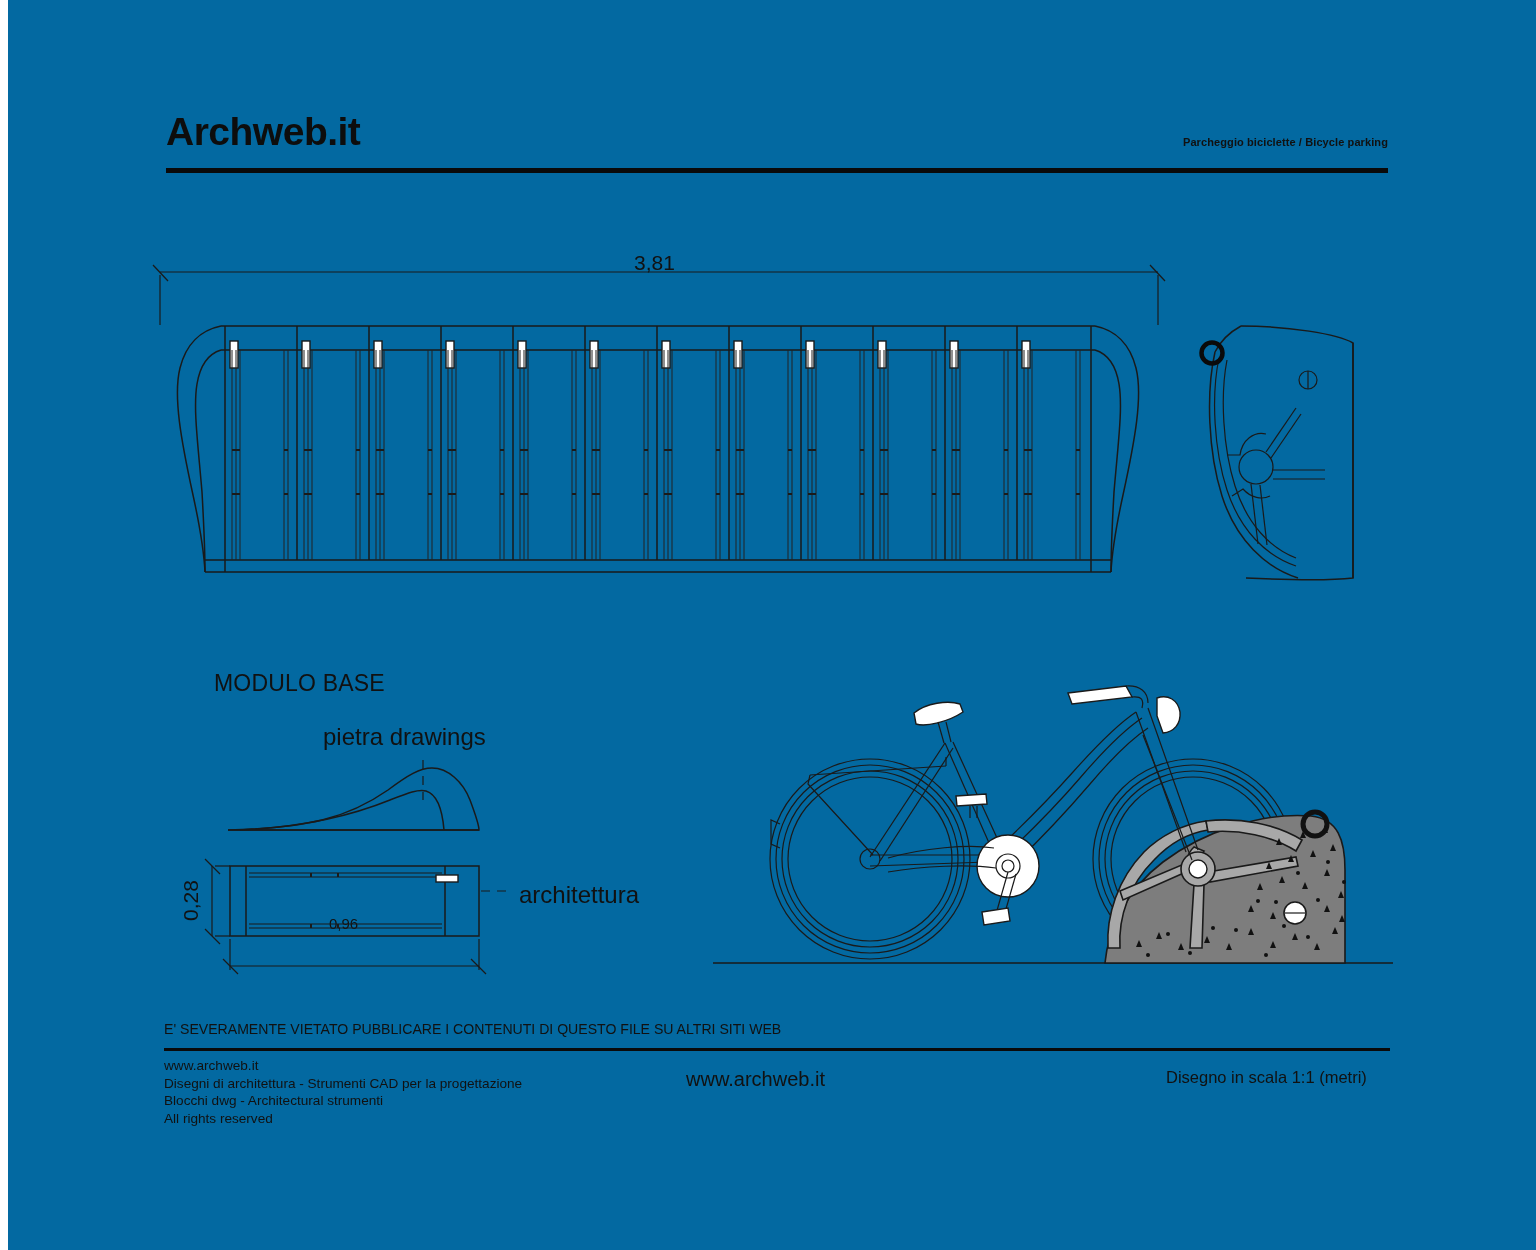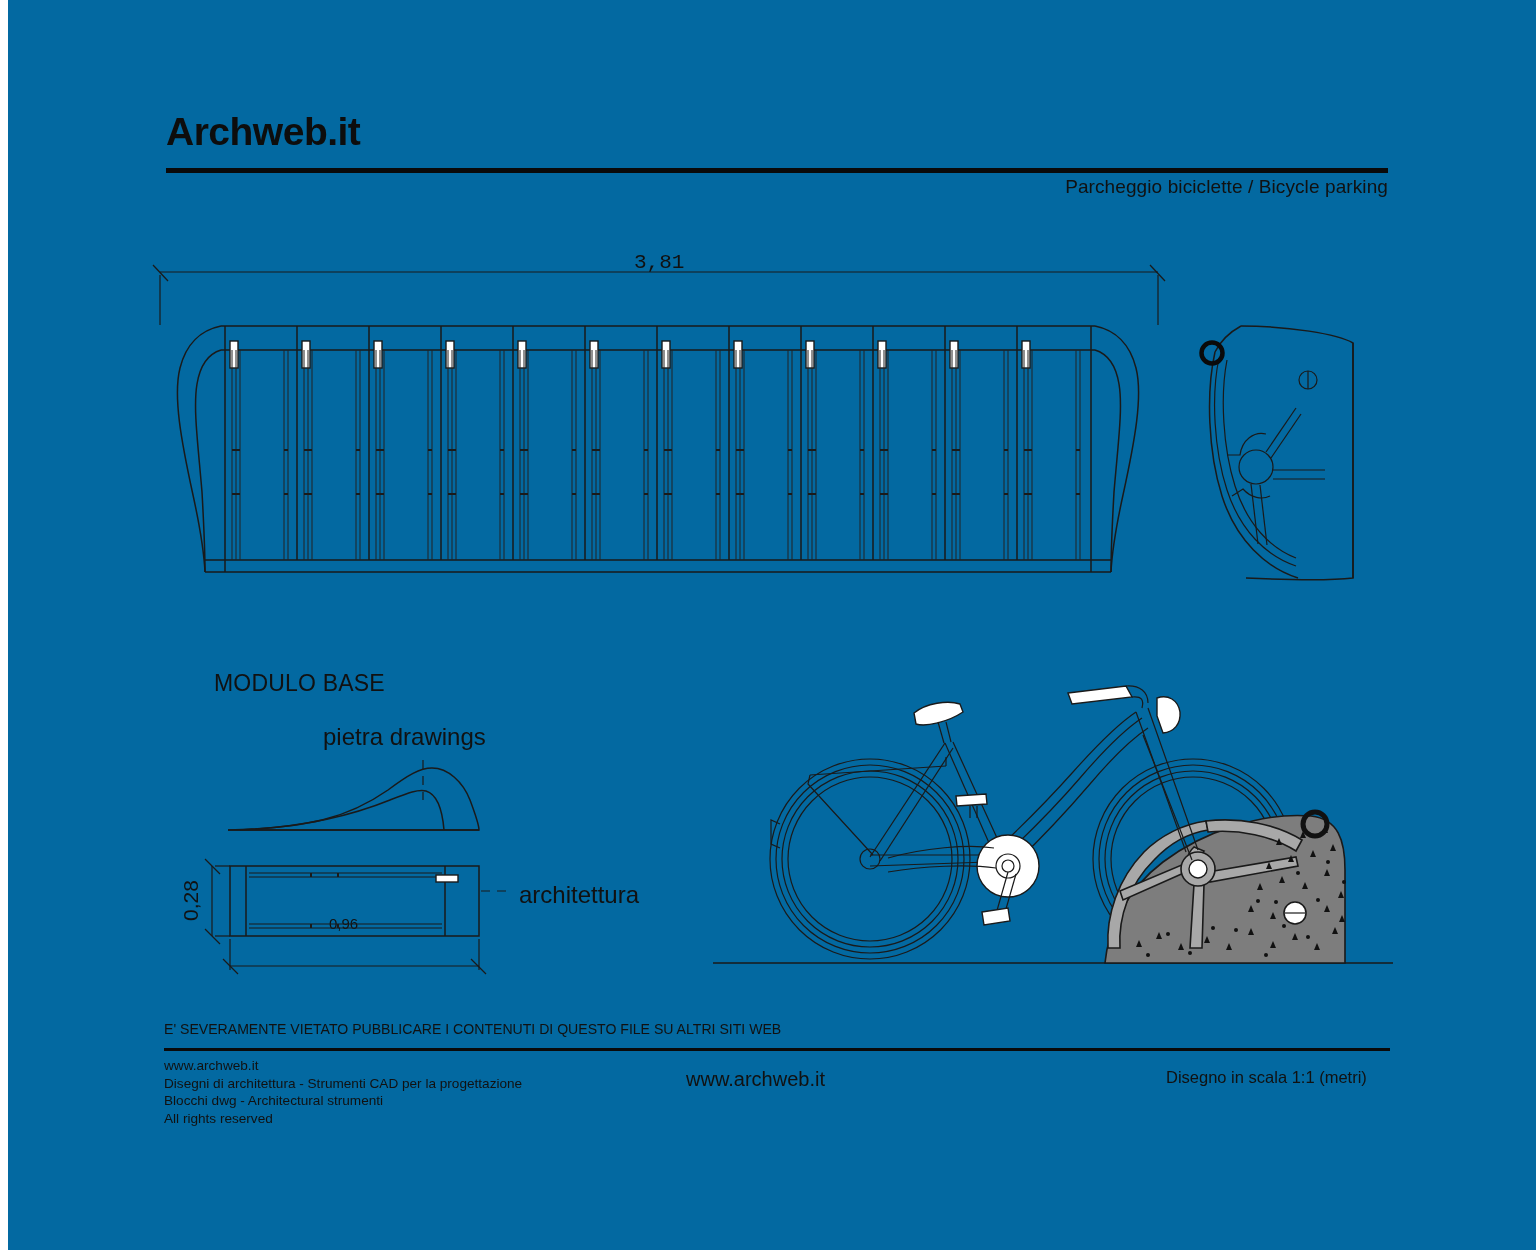--- a/index.html
+++ b/index.html
@@ -14,23 +14,22 @@
   .sheet{position:absolute;left:8px;top:0;width:1536px;height:1250px;background:#0369a1;}
 
   
   .brand{
     position:absolute;left:158px;top:112px;
     font-size:39px;font-weight:700;letter-spacing:-0.5px;
     line-height:1;color:#0d0d0d;white-space:nowrap;
   }
   .hdr-right{
     position:absolute;right:156px;top:136px;
-    font-size:19px;font-weight:400;color:#111;white-space:nowrap;
+    font-size:11px;font-weight:700;color:#111;white-space:nowrap;
     letter-spacing:0.1px;
-    margin-top:40px;
   }
   .rule-top{
     position:absolute;left:158px;top:168px;width:1222px;height:5px;
     background:#0a0a0a;
   }
   .subtitle{
     position:absolute;left:158px;top:180px;
     font-size:18.5px;color:#111;white-space:nowrap;letter-spacing:0.05px;
   }
 
@@ -56,21 +55,21 @@
     position:absolute;left:678px;top:1068px;
     font-size:20px;color:#111;white-space:nowrap;
   }
   .foot-right{
     position:absolute;left:1158px;top:1068px;
     font-size:16.5px;color:#111;white-space:nowrap;
   }
 
   
   .lbl{position:absolute;color:#111;white-space:nowrap;}
-  .lbl-dim381{left:626px;top:251px;font-size:21px;font-family:Liberation Mono, monospace;}
+  .lbl-dim381{left:626px;top:251px;font-size:21px;}
   .lbl-modulo{left:206px;top:670px;font-size:23px;letter-spacing:0.2px;}
   .lbl-pietra{left:315px;top:723px;font-size:24px;}
   .lbl-calce{left:511px;top:881px;font-size:24px;}
   .lbl-096{left:321px;top:915px;font-size:15px;}
   .lbl-028{
     left:171px;top:861px;font-size:21px;
     transform:rotate(-90deg);transform-origin:left top;
     translate:0 60px;
   }
 

